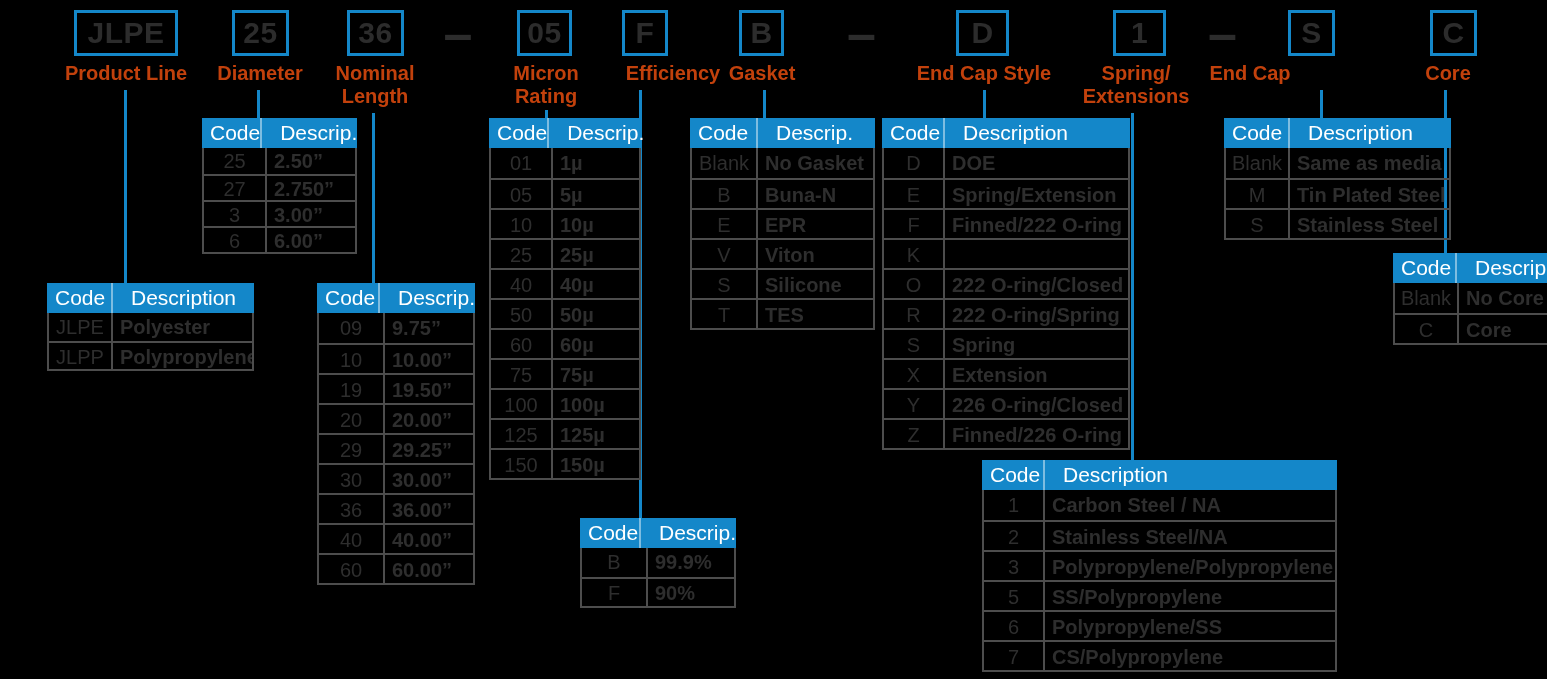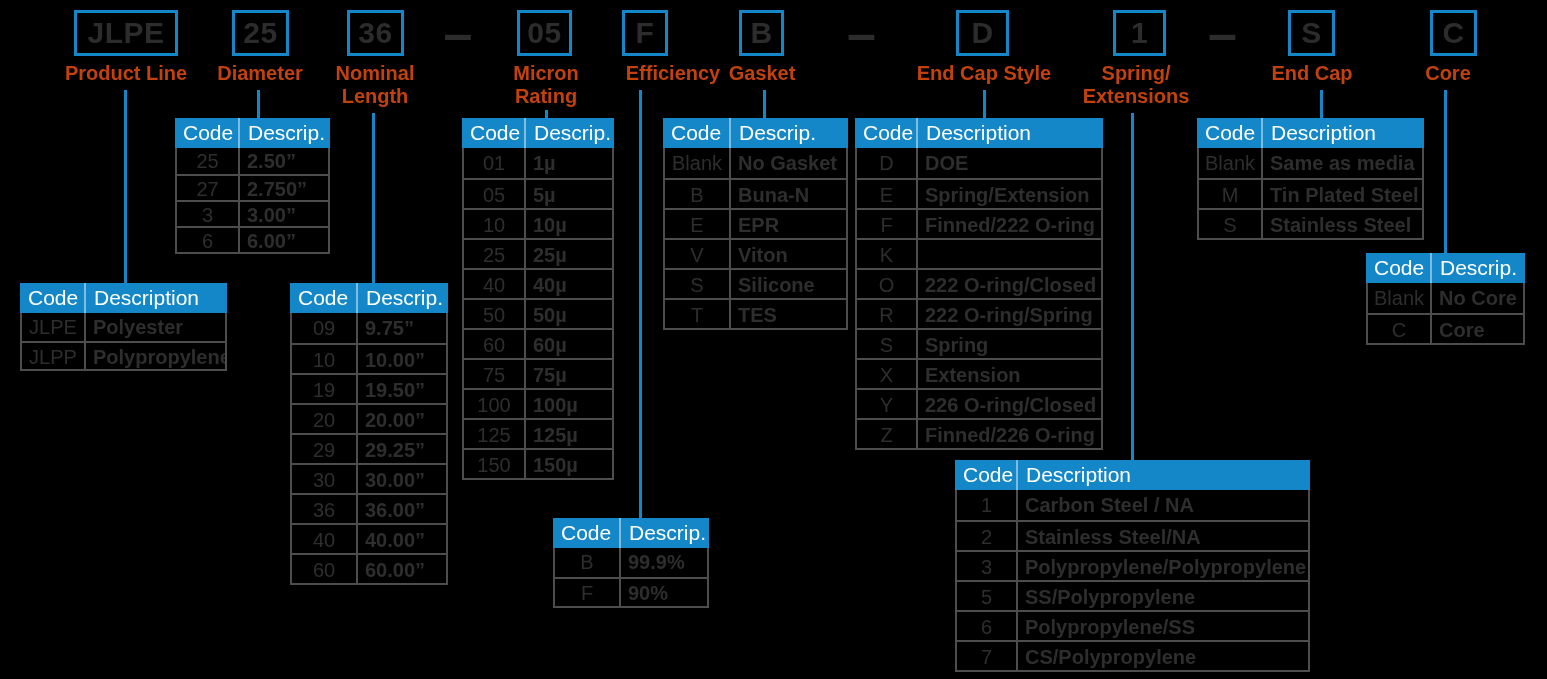--- a/index.html
+++ b/index.html
@@ -19,29 +19,29 @@
   }
   
   .plabel{
     position:absolute;top:62px;text-align:center;color:#c2410c;
     font-size:20px;font-weight:bold;line-height:23px;
   }
   .plabel span{display:block;}
   
   .vline{position:absolute;width:3px;background:#1487c9;}
   
-  .tbl{position:absolute;font-size:20px;}
+  .tbl{position:absolute;font-size:20px;margin-left:27px;}
   .thead{
     display:flex;height:30px;line-height:30px;background:#1487c9;color:#fff;font-size:21px;
   }
   .thead .code{
     width:var(--codew);box-sizing:border-box;padding-left:8px;
     border-right:2px solid rgba(255,255,255,.45);
   }
-  .thead .desc{flex:1;padding-left:8px;}
+  .thead .desc{flex:1;padding-left:18px;}
   .tbody{
     border:2px solid #4d4d4d;border-top:none;box-sizing:border-box;color:#2e2e2e;
   }
   .trow{display:flex;height:var(--rowh);line-height:var(--rowh);border-top:2px solid #4d4d4d;box-sizing:border-box;}
   .trow:first-child{border-top:none;}
   .trow .tcell{box-sizing:border-box;overflow:hidden;white-space:nowrap;}
   .trow .code{width:calc(var(--codew) - 2px);text-align:center;border-right:2px solid #4d4d4d;}
   .trow .desc{flex:1;padding-left:7px;font-weight:bold;}
 </style>
 </head>
@@ -83,21 +83,21 @@
   <div class="plabel" style="left:672px;width:180px">
       <span>Gasket</span>
     </div>
   <div class="plabel" style="left:884px;width:200px">
       <span>End Cap Style</span>
     </div>
   <div class="plabel" style="left:1036px;width:200px">
       <span>Spring/</span>
       <span>Extensions</span>
     </div>
-  <div class="plabel" style="left:1222px;width:180px">
+  <div class="plabel" style="left:1160px;width:180px">
       <span>End Cap</span>
     </div>
   <div class="plabel" style="left:1358px;width:180px">
       <span>Core</span>
     </div>
 
   <div class="vline" style="left:124px;top:90px;height:193px"></div>
   <div class="vline" style="left:257px;top:90px;height:28px"></div>
   <div class="vline" style="left:372px;top:113px;height:170px"></div>
   <div class="vline" style="left:545px;top:110px;height:8px"></div>

